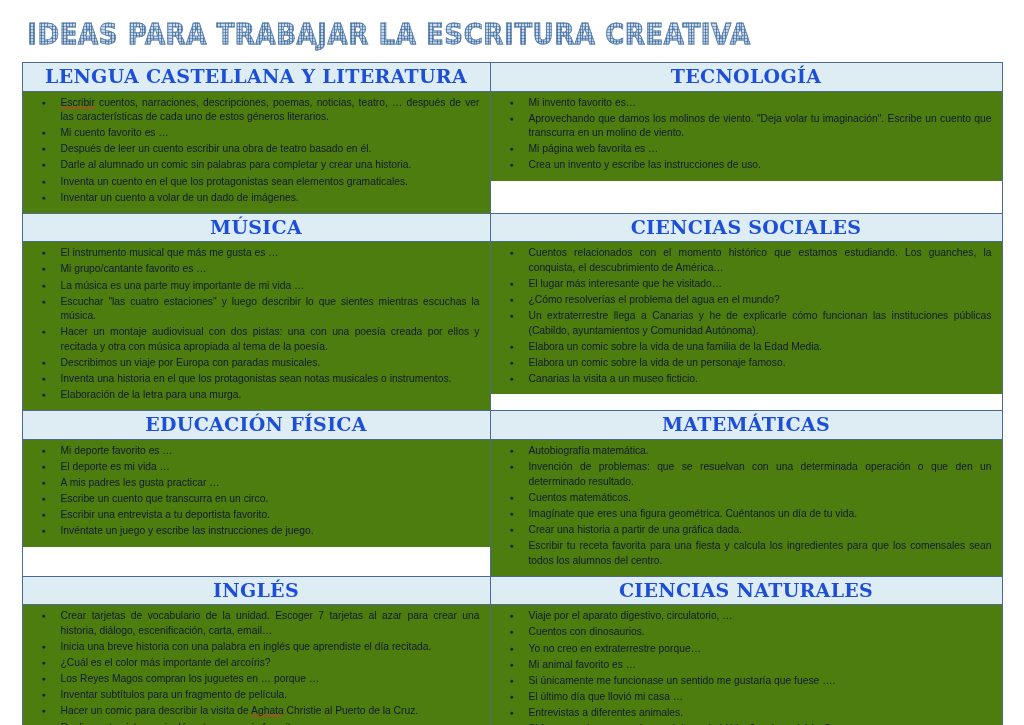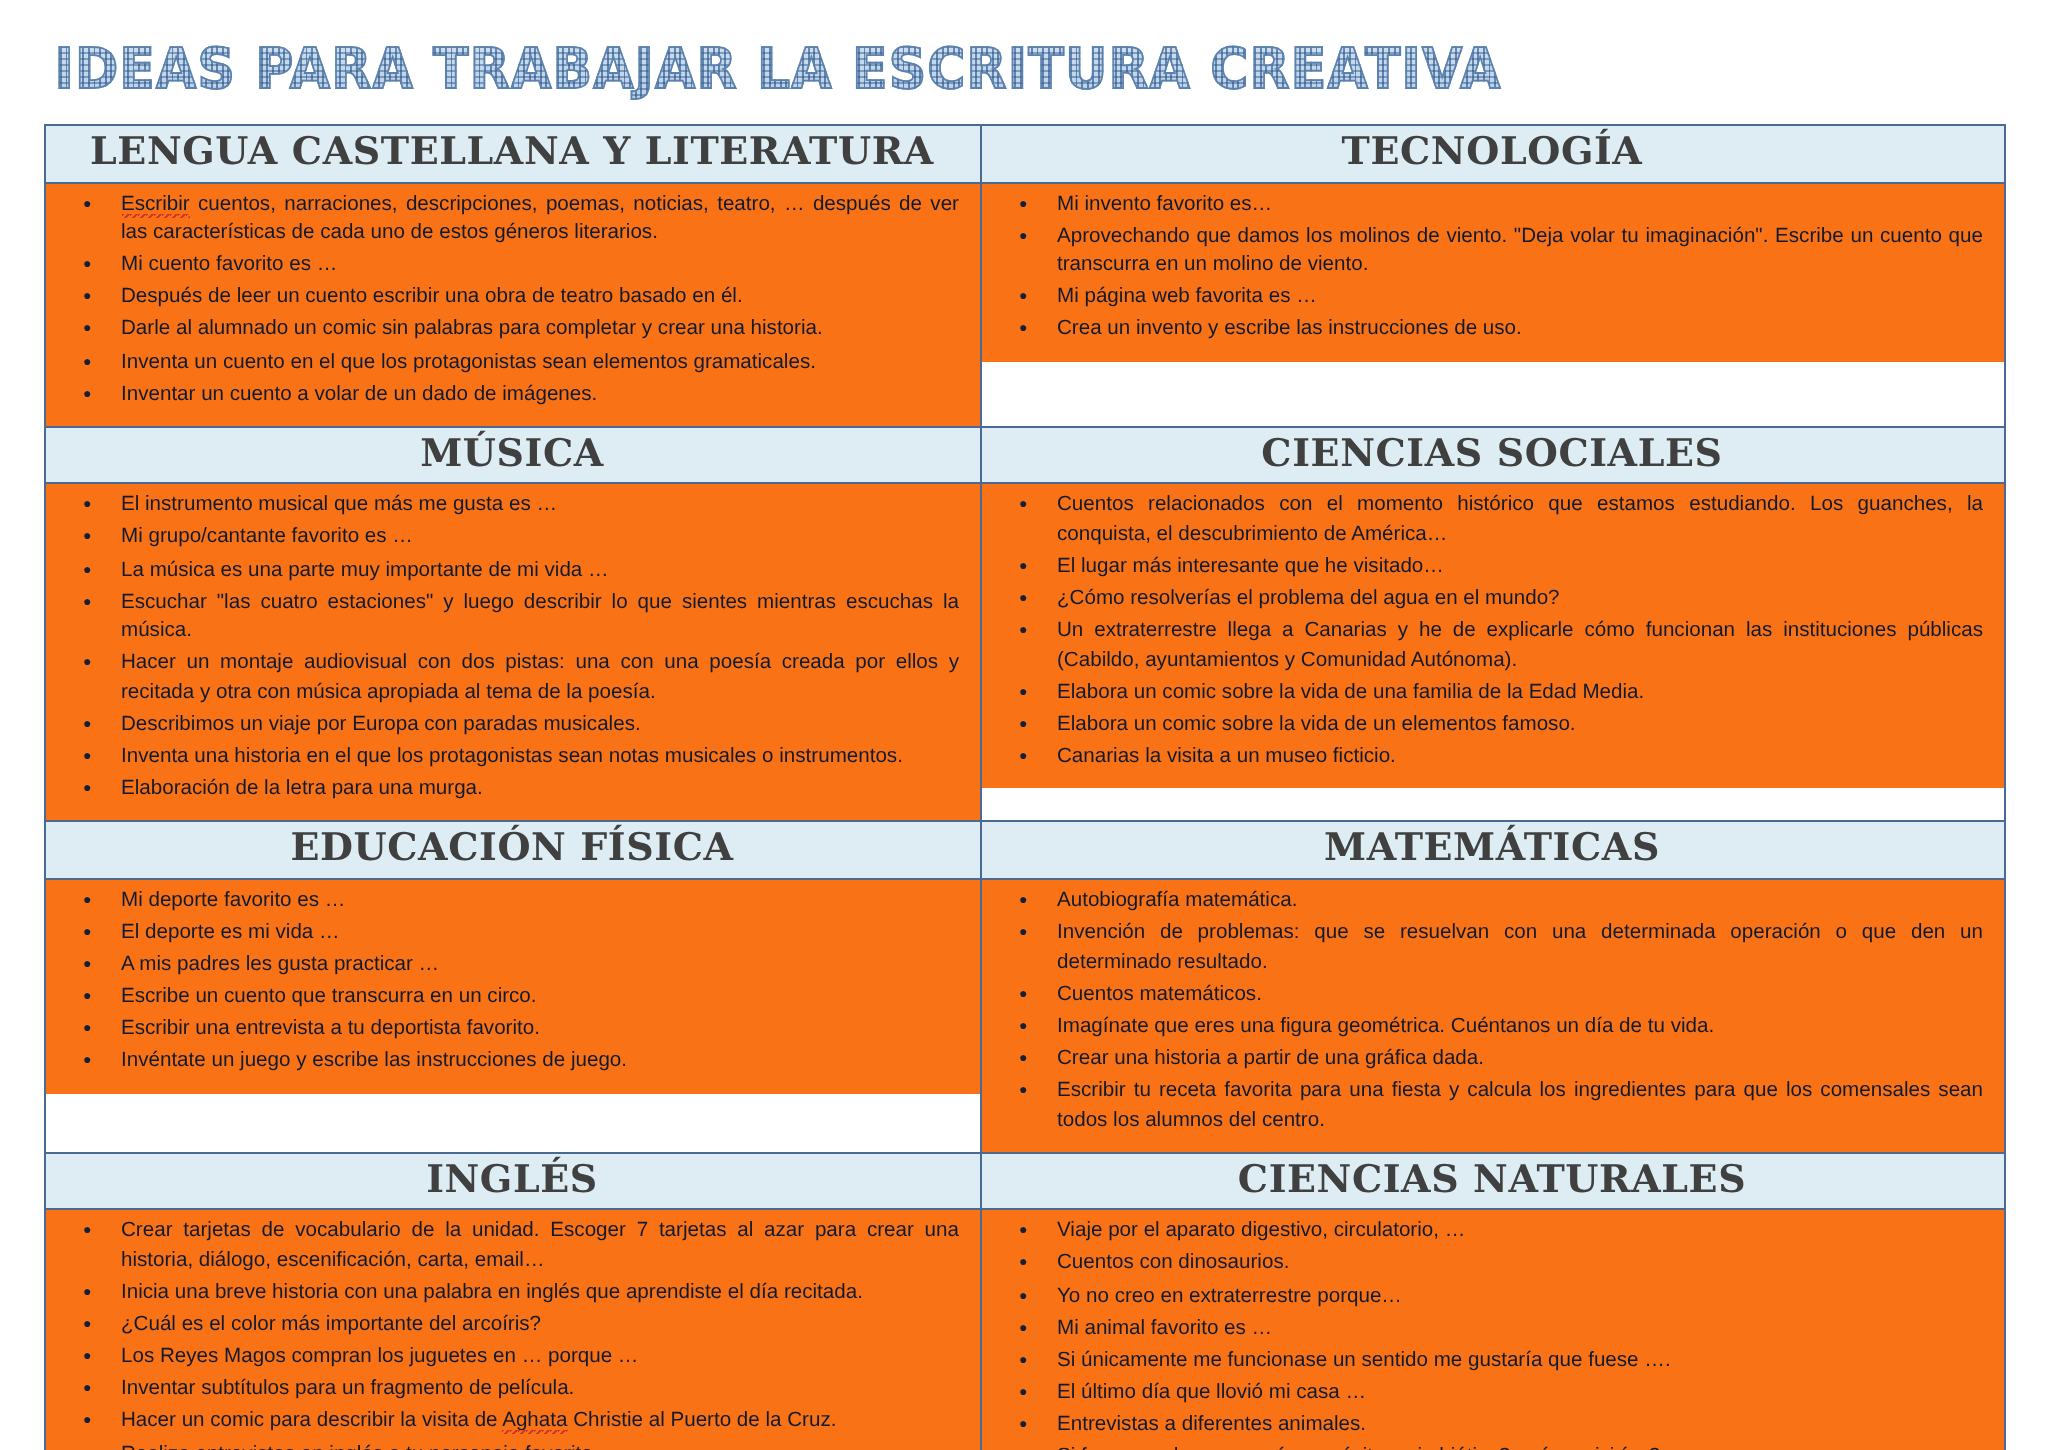--- a/index.html
+++ b/index.html
@@ -60,28 +60,28 @@
     padding:0;
   }
 
   .sec-head{
     background:#ddedf3;
     text-align:center;
     font-family:"DejaVu Serif", serif;
     font-weight:bold;
     font-size:19px;
     letter-spacing:0.3px;
-    color:#404040;
+    color:#1d4ed8;
     padding:3px 4px 4px 4px;
     line-height:1.08;
     border-bottom:1.3px solid #4a6a94;
   }
 
   .sec-body{
-    background:#f97316;
+    background:#4d7c0f;
     padding:4px 8px 6px 8px;
   }
 
   ul.items{
     margin:0;
     padding:0 0 0 30px;
     list-style:none;
   }
   ul.items li{
     position:relative;
@@ -168,21 +168,21 @@
       </td>
       <td>
         <div class="sec-head">CIENCIAS SOCIALES</div>
         <div class="sec-body">
           <ul class="items">
             <li>Cuentos relacionados con el momento histórico que estamos estudiando. Los guanches, la conquista, el descubrimiento de América…</li>
             <li>El lugar más interesante que he visitado…</li>
             <li>¿Cómo resolverías el problema del agua en el mundo?</li>
             <li>Un extraterrestre llega a Canarias y he de explicarle cómo funcionan las instituciones públicas (Cabildo, ayuntamientos y Comunidad Autónoma).</li>
             <li>Elabora un comic sobre la vida de una familia de la Edad Media.</li>
-            <li>Elabora un comic sobre la vida de un elementos famoso.</li>
+            <li>Elabora un comic sobre la vida de un personaje famoso.</li>
             <li>Canarias la visita a un museo ficticio.</li>
           </ul>
         </div>
       </td>
     </tr>
 
     <tr>
       <td>
         <div class="sec-head">EDUCACIÓN FÍSICA</div>
         <div class="sec-body">

